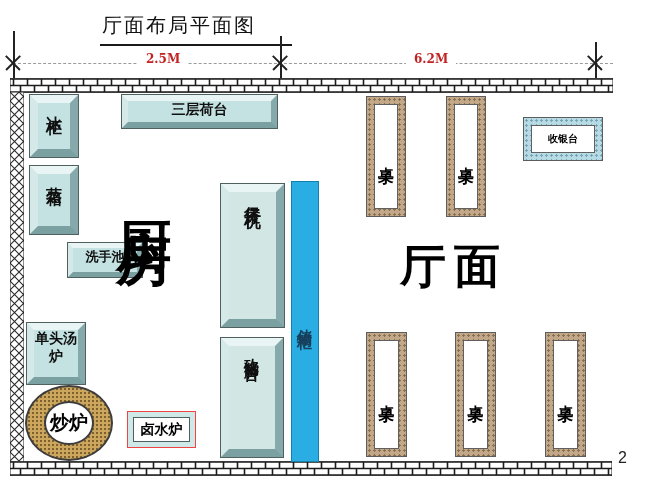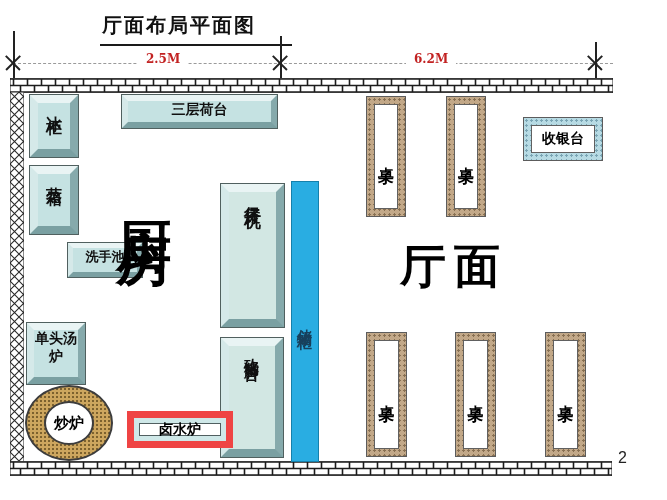--- a/index.html
+++ b/index.html
@@ -1,20 +1,20 @@
 <!DOCTYPE html>
 <html><head>
 <meta charset="utf-8">
 <style>
   html,body{margin:0;padding:0;background:#ffffff;}
   #stage{position:relative;width:667px;height:500px;background:#ffffff;
          font-family:"Liberation Sans",sans-serif;overflow:hidden;}
 
   
-  .title{position:absolute;left:100px;top:12px;font-size:20px;font-weight:bold;color:#111;
+  .title{position:absolute;left:100px;top:12px;font-size:20px;font-weight:normal;color:#111;
          border-bottom:2px solid #1a1a1a;padding:0 36px 5px 2px;letter-spacing:2px;}
 
   
   .dimline{position:absolute;left:13px;top:63px;width:600px;border-top:1.5px dashed #9a9a9a;}
   .ext{position:absolute;width:1.5px;background:#222;}
   .ext1{left:13px;top:31px;height:48px;}
   .ext2{left:280px;top:36px;height:43px;}
   .ext3{left:595px;top:42px;height:37px;}
   .tick{position:absolute;width:18px;height:18px;}
   .tick::before,.tick::after{content:"";position:absolute;left:-1px;top:8px;width:20px;height:1.6px;background:#222;}
@@ -64,36 +64,36 @@
                  display:flex;align-items:center;justify-content:center;font-weight:bold;
                  font-size:16px;color:#000;}
   .table-a{left:366px;top:96px;width:40px;height:121px;}
   .table-b{left:446px;top:96px;width:40px;height:121px;}
   .table-c{left:366px;top:332px;width:41px;height:125px;}
   .table-d{left:455px;top:332px;width:41px;height:125px;}
   .table-e{left:545px;top:332px;width:41px;height:125px;}
   .cashier{left:523px;top:117px;width:80px;height:44px;background-color:#b7dbe4;
            background-image:radial-gradient(circle,rgba(60,110,130,.5) 1px,transparent 1.3px);
            background-size:5px 5px;}
-  .cashier .inner{font-size:14px;}
-
-  
-  .brine{position:absolute;left:127px;top:411px;width:106px;height:37px;background:#cfe8e8;
-         border:7px solid #ef4444;padding:5px;box-sizing:border-box;}
+  .cashier .inner{font-size:10px;}
+
+  
+  .brine{position:absolute;left:127px;top:411px;width:69px;height:37px;background:#cfe8e8;
+         border:1px solid #ef4444;padding:5px;box-sizing:border-box;}
   .brine .inner{width:100%;height:100%;background:#fff;border:1px solid #505f60;box-sizing:border-box;
                 display:flex;align-items:center;justify-content:center;font-weight:bold;font-size:14px;}
 
   
   .wok{position:absolute;left:25px;top:385px;width:88px;height:76px;border-radius:50%;
        background-color:#cda65e;
        background-image:radial-gradient(circle,rgba(80,60,20,.65) 1px,transparent 1.4px);
        background-size:4px 4px;border:2px solid #3d3d3d;box-sizing:border-box;
        display:flex;align-items:center;justify-content:center;}
   .wok .inner{width:46px;height:40px;border-radius:50%;background:#fff;border:2px solid #3d3d3d;
-              display:flex;align-items:center;justify-content:center;font-weight:bold;font-size:15px;}
+              display:flex;align-items:center;justify-content:center;font-weight:bold;font-size:19px;}
 
   .pageno{position:absolute;left:618px;top:449px;font-size:16px;color:#222;}
 </style>
 </head>
 <body>
 
 <div id="stage">
 
   <svg width="0" height="0" style="position:absolute" aria-hidden="true">
     <defs>

